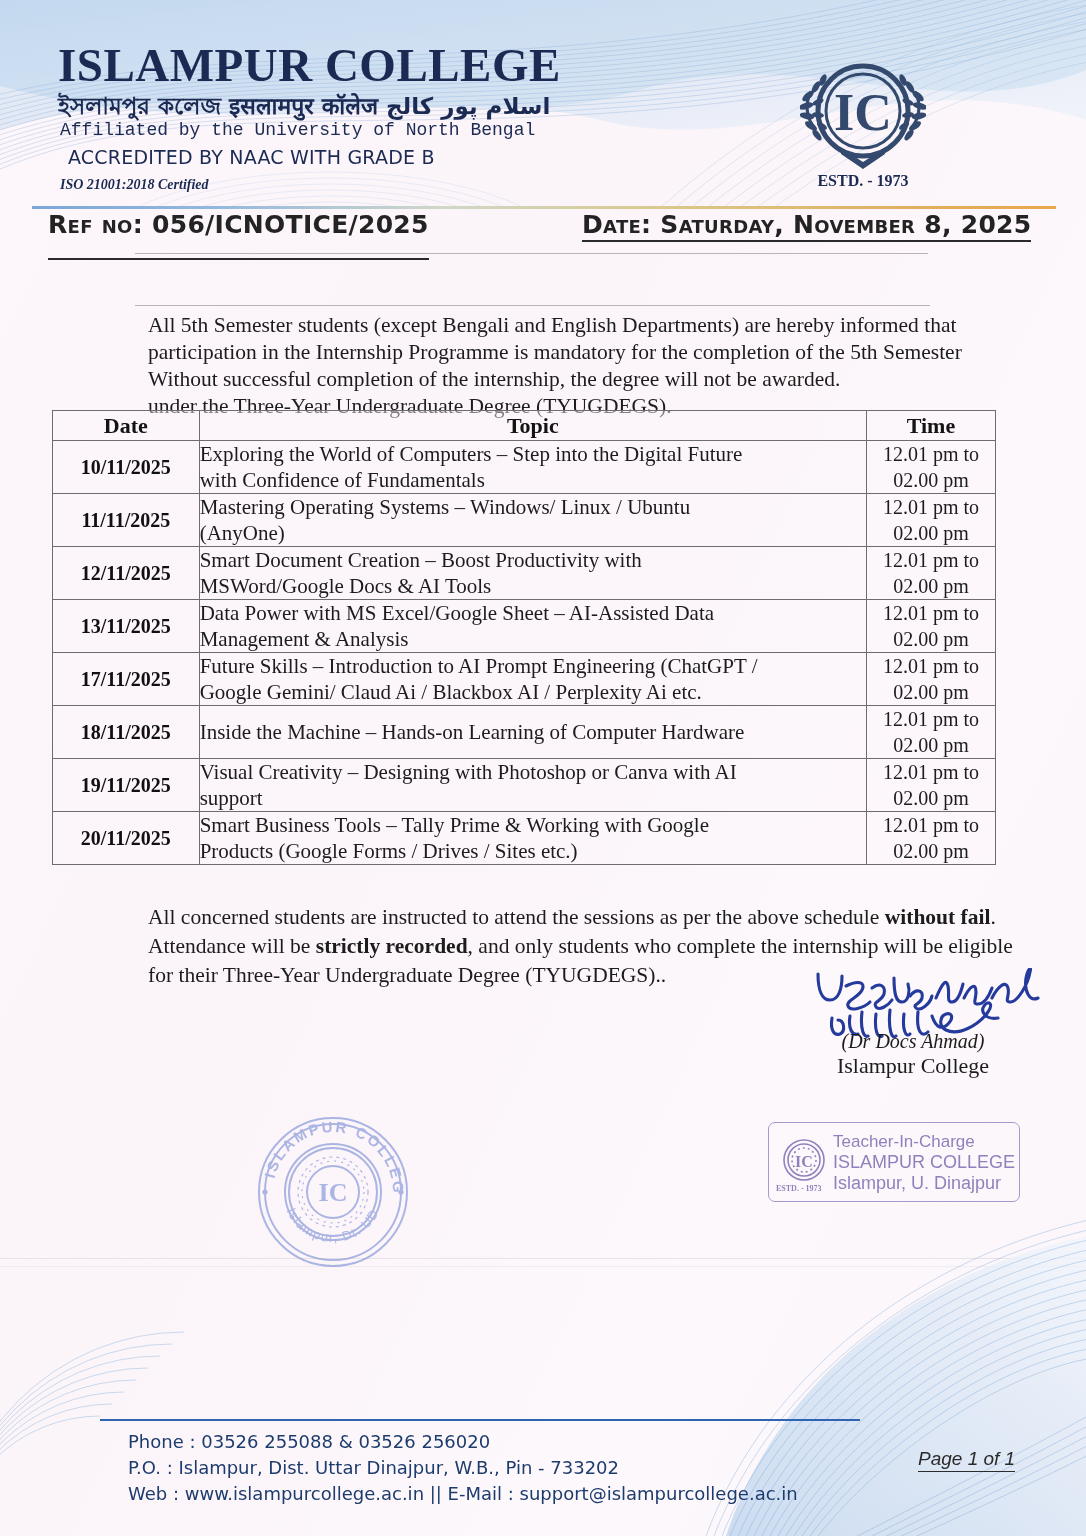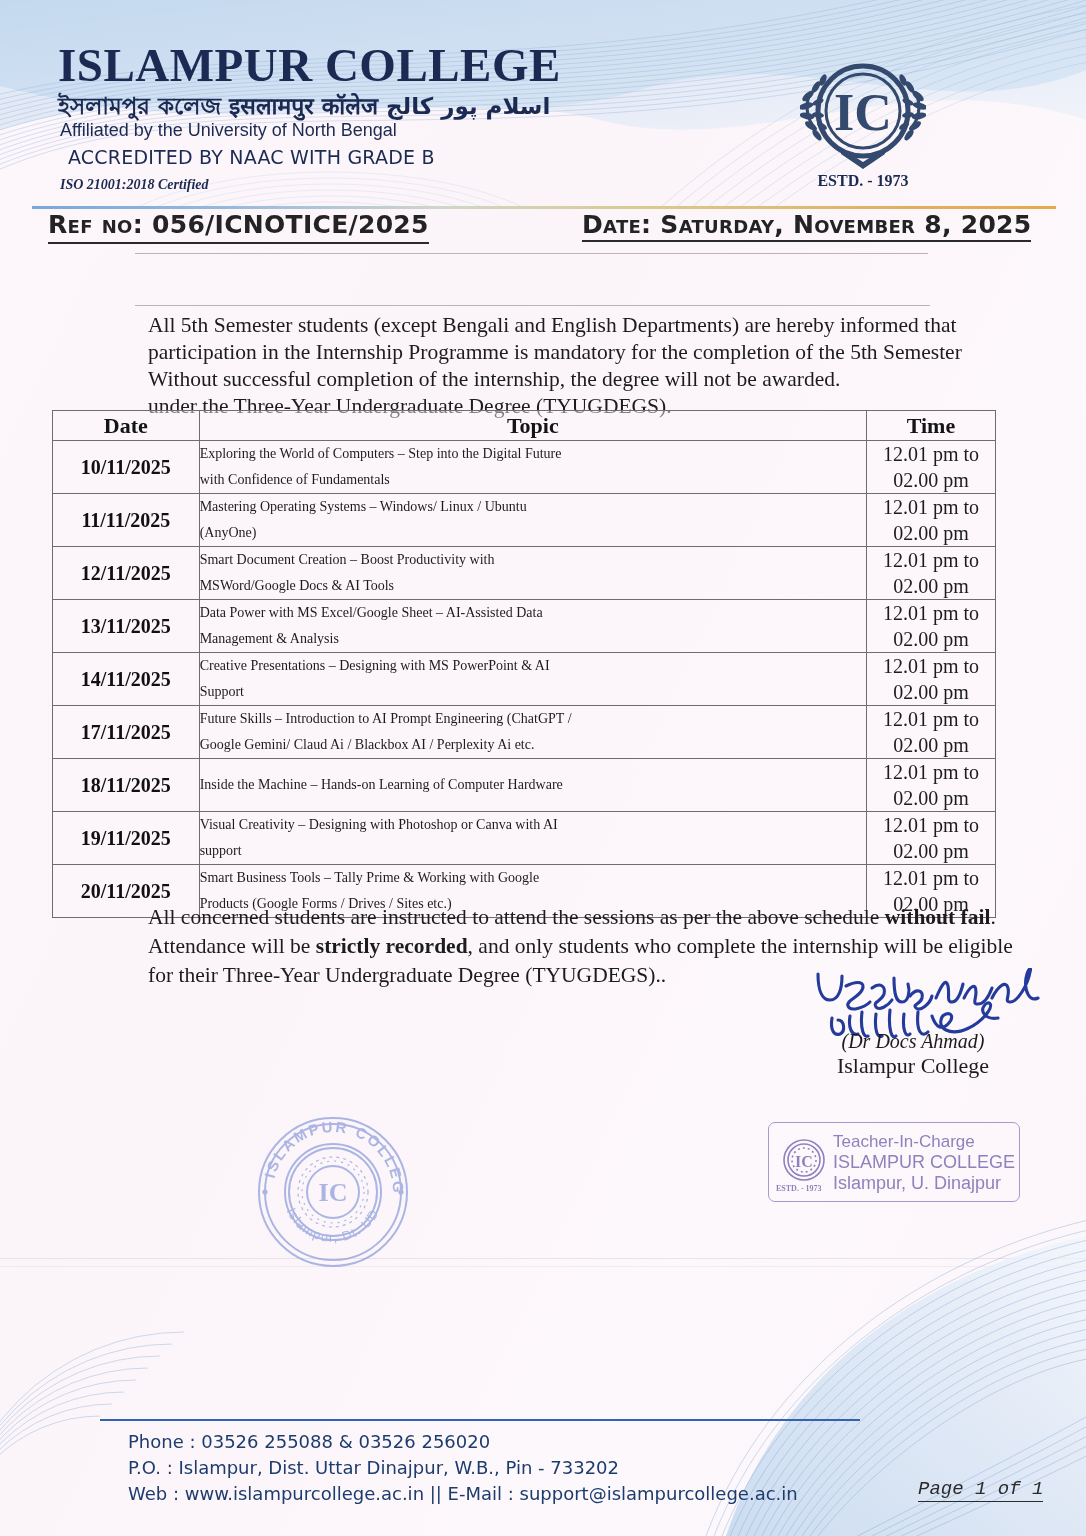--- a/index.html
+++ b/index.html
@@ -35,21 +35,21 @@
     font-weight:bold;font-size:47px;letter-spacing:0.5px;
     color:#1b2a52;white-space:nowrap;
   }
   .native-names{
     position:absolute;left:58px;top:88px;
     font-size:23px;color:#1b2a52;font-weight:bold;
     font-family:"DejaVu Sans", sans-serif;white-space:nowrap;
   }
   .affiliated{
     position:absolute;left:60px;top:120px;
-    font-family:Liberation Sans, sans-serif;
+    font-family:Liberation Mono, monospace;
     font-size:18px;color:#1b2a52;white-space:nowrap;
   }
   .accredited{
     position:absolute;left:68px;top:146px;
     font-family:"DejaVu Sans", sans-serif;
     font-size:19px;color:#1b2a52;letter-spacing:.2px;white-space:nowrap;
   }
   .iso{
     position:absolute;left:60px;top:177px;
     font-family:"Liberation Serif", serif;font-style:italic;font-weight:bold;
@@ -65,21 +65,21 @@
 
   
   .rule-gold{
     position:absolute;left:32px;top:206px;width:1024px;height:3px;
     background:linear-gradient(90deg,#7ba7d7 0%,#93b8df 18%,#cfd7c8 40%,#d9c98a 62%,#e0b060 85%,#e8a84e 100%);
   }
   .refno{
     position:absolute;left:48px;top:210px;
     font-family:"DejaVu Sans", sans-serif;
     font-variant:small-caps;font-weight:bold;font-size:25px;
-    color:#232323;border-bottom:2px solid #2a2a2a;padding-bottom:3px;
+    color:#232323;border-bottom:2px solid #2a2a2a;padding-bottom:19px;
     letter-spacing:.3px;
   }
   .datetop{
     position:absolute;left:582px;top:210px;
     font-family:"DejaVu Sans", sans-serif;
     font-variant:small-caps;font-weight:bold;font-size:25px;
     color:#232323;border-bottom:2px solid #2a2a2a;padding-bottom:1px;
     letter-spacing:.3px;
   }
 
@@ -116,21 +116,21 @@
     font-weight:bold;font-size:22px;color:#141414;
     text-align:center;height:29px;
   }
   td.c-date{
     width:141px;text-align:center;
     font-weight:bold;font-size:20px;color:#101010;
     padding:2px 0 4px 0;
   }
   td.c-topic{
     width:645px;text-align:left;
-    font-size:14px;color:#1c1c1c;line-height:26px;
+    font-size:21px;color:#1c1c1c;line-height:26px;
     padding:3px 6px 4px 10px;
   }
   td.c-time{
     width:124px;text-align:center;
     font-size:20px;color:#1c1c1c;line-height:26px;
     padding:3px 4px 4px 4px;
   }
   td.c-topic .tl{display:block;white-space:nowrap;}
   td.c-time .tl{display:block;}
 
@@ -175,22 +175,22 @@
 
   
   .foot-rule{position:absolute;left:100px;top:1419px;width:760px;height:2px;background:#2f64b0;}
   .foot-lines{
     position:absolute;left:128px;top:1429px;
     font-family:"DejaVu Sans", sans-serif;font-size:18px;line-height:26px;color:#1d3c6e;
   }
   .foot-lines span{display:block;white-space:nowrap;}
   .pageno{
     position:absolute;left:918px;top:1448px;
-    font-family:Liberation Mono, monospace;font-style:italic;font-size:19px;color:#2b2b2b;
-    border-bottom:1px solid #2b2b2b;padding-bottom:1px;margin-top:30px;
+    font-family:Liberation Sans, sans-serif;font-style:italic;font-size:19px;color:#2b2b2b;
+    border-bottom:1px solid #2b2b2b;padding-bottom:1px;
   }
   .fold{position:absolute;left:0;top:1258px;width:1086px;height:1px;background:rgba(150,140,150,.18);}
   .fold2{position:absolute;left:0;top:1266px;width:1086px;height:1px;background:rgba(150,140,150,.10);}
 </style>
 </head>
 <body>
 
 <div class="page">
 
   <div class="hdr-art">
@@ -352,31 +352,20 @@
           <td class="c-topic">
             <span class="tl">Data Power with MS Excel/Google Sheet – AI-Assisted Data</span>
             <span class="tl">Management &amp; Analysis</span>
           </td>
           <td class="c-time">
             <span class="tl">12.01 pm to</span>
             <span class="tl">02.00 pm</span>
           </td>
         </tr>
         <tr>
-          <td class="c-date">14/11/2025</td>
-          <td class="c-topic">
-            <span class="tl">Creative Presentations – Designing with MS PowerPoint &amp; AI</span>
-            <span class="tl">Support</span>
-          </td>
-          <td class="c-time">
-            <span class="tl">12.01 pm to</span>
-            <span class="tl">02.00 pm</span>
-          </td>
-        </tr>
-        <tr>
           <td class="c-date">17/11/2025</td>
           <td class="c-topic">
             <span class="tl">Future Skills – Introduction to AI Prompt Engineering (ChatGPT /</span>
             <span class="tl">Google Gemini/ Claud Ai / Blackbox AI / Perplexity Ai etc.</span>
           </td>
           <td class="c-time">
             <span class="tl">12.01 pm to</span>
             <span class="tl">02.00 pm</span>
           </td>
         </tr>

